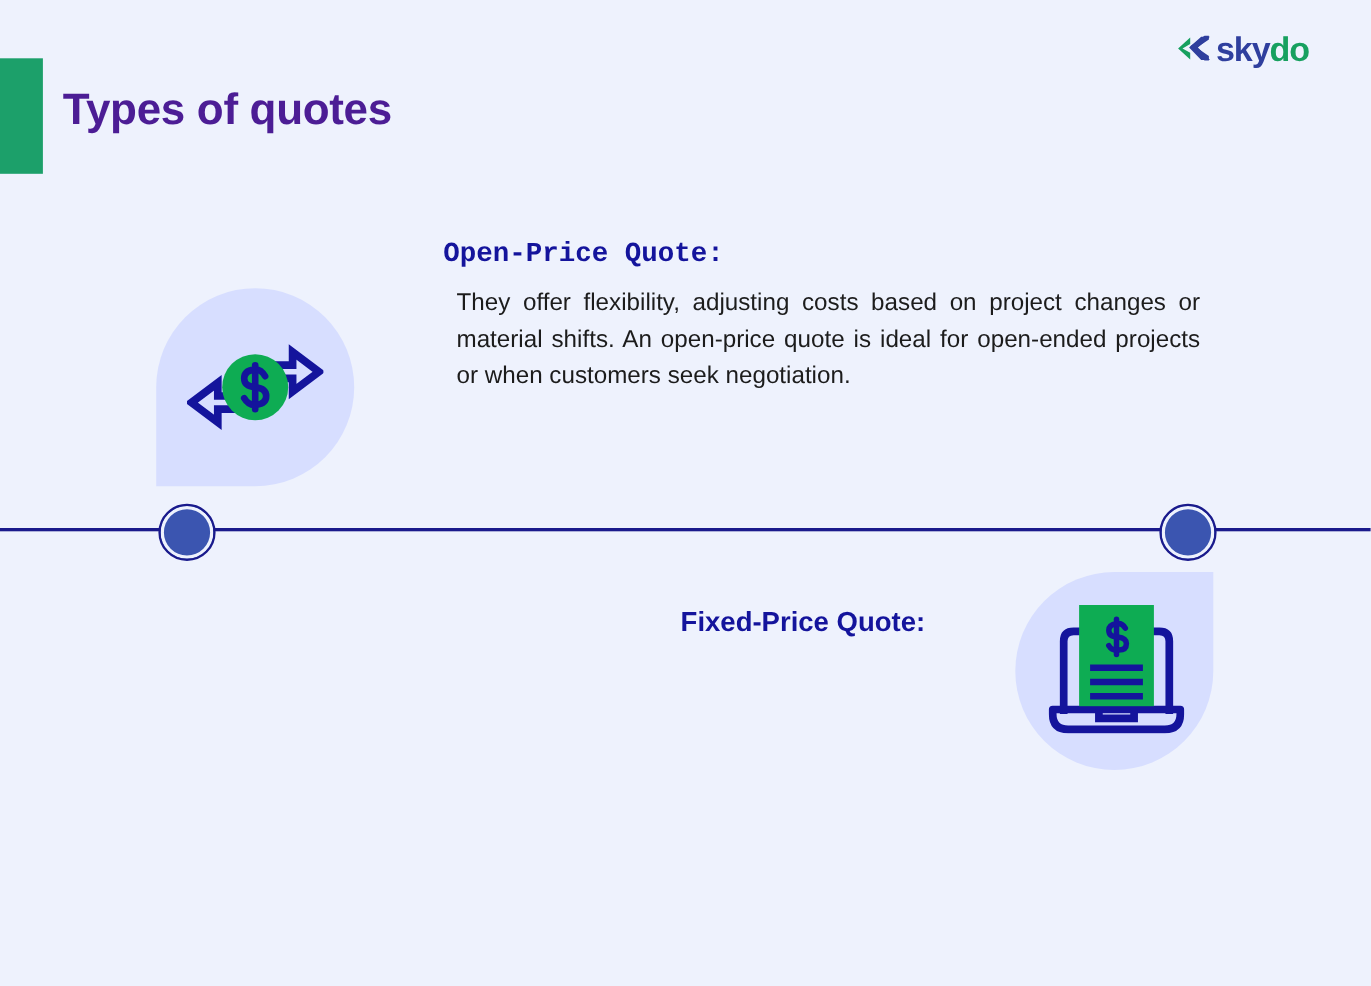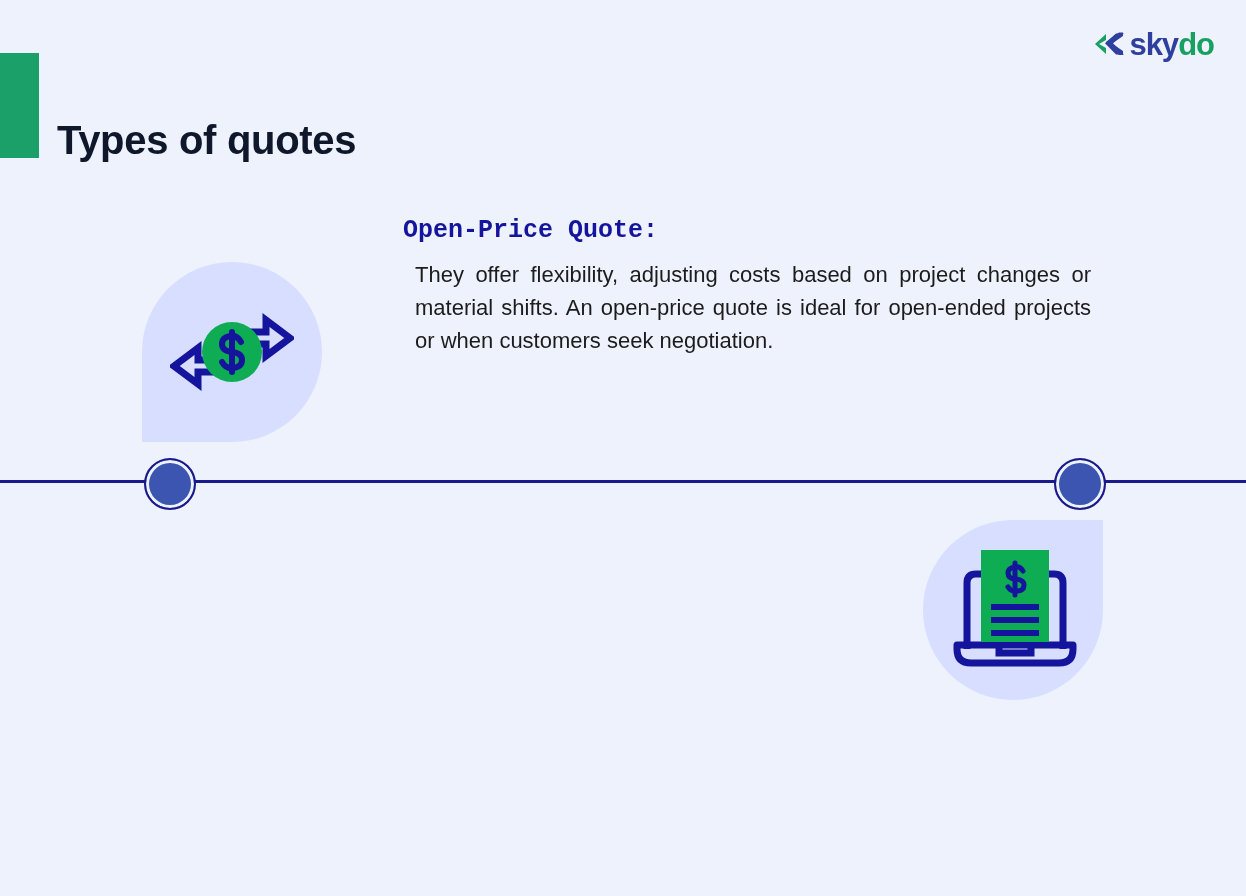--- a/index.html
+++ b/index.html
@@ -23,30 +23,29 @@
     width: 39px;
     height: 105px;
     background: #1ca06a;
   }
   .page-title {
     position: absolute;
     left: 57px;
     top: 78px;
     font-size: 40px;
     font-weight: bold;
-    color: #0f172a;
+    color: #4c1d95;
     letter-spacing: -0.3px;
     white-space: nowrap;
-    margin-top: 40px;
   }
 
   
   .logo {
     position: absolute;
-    right: 32px;
+    right: 56px;
     top: 27px;
     display: flex;
     align-items: center;
     height: 34px;
   }
   .logo-mark {
     width: 32px;
     height: 28px;
     margin-right: 4px;
     display: block;
@@ -201,13 +200,14 @@
 
   <path d="M62 18 L62 50" stroke="#14149c" stroke-width="5" stroke-linecap="round"></path>
   <path d="M70 26 q-3 -5 -8 -4 q-7 1 -7 6 q0 6 8 6 q8 1 8 6 q0 6 -7 6 q-6 1 -9 -4" fill="none" stroke="#14149c" stroke-width="5" stroke-linecap="round"></path>
 
   <path d="M38 62 L86 62" stroke="#14149c" stroke-width="6" stroke-linecap="butt"></path>
   <path d="M38 75 L86 75" stroke="#14149c" stroke-width="6" stroke-linecap="butt"></path>
   <path d="M38 88 L86 88" stroke="#14149c" stroke-width="6" stroke-linecap="butt"></path>
 </svg>
 
 <div class="block block-fixed">
+  <h2 class="block-heading">Fixed-Price Quote:</h2>
 </div>
 
 </body></html>

